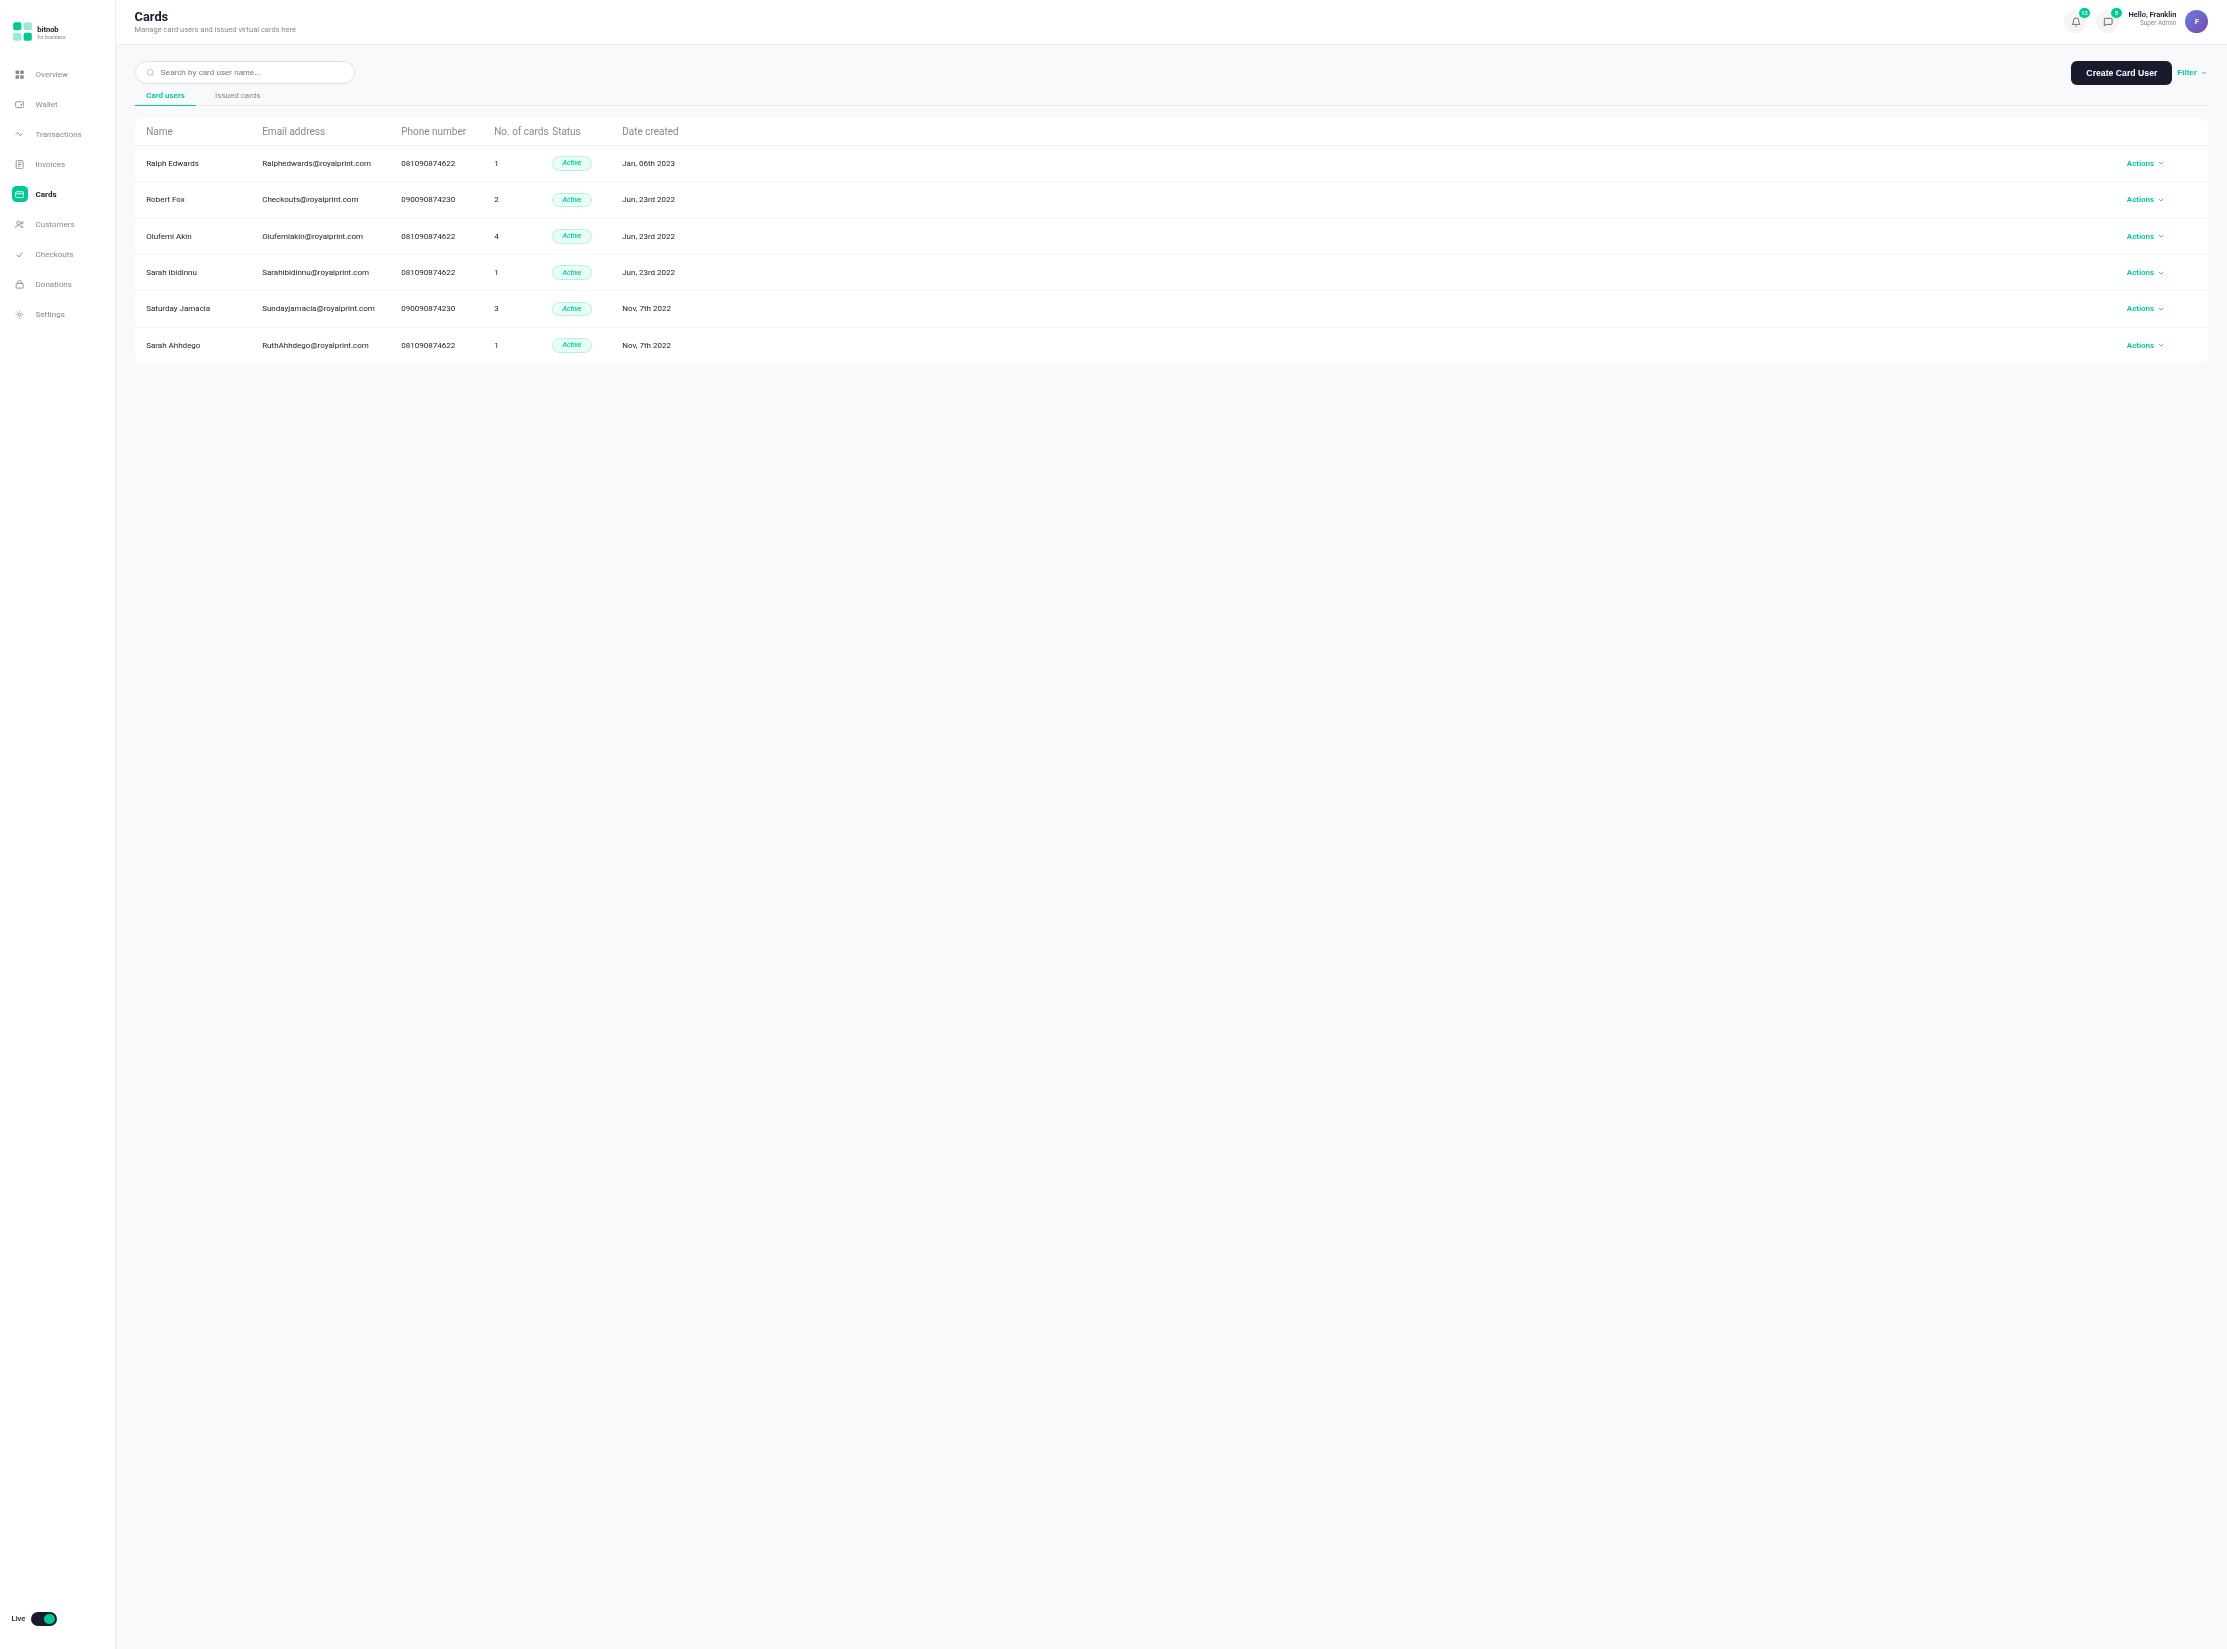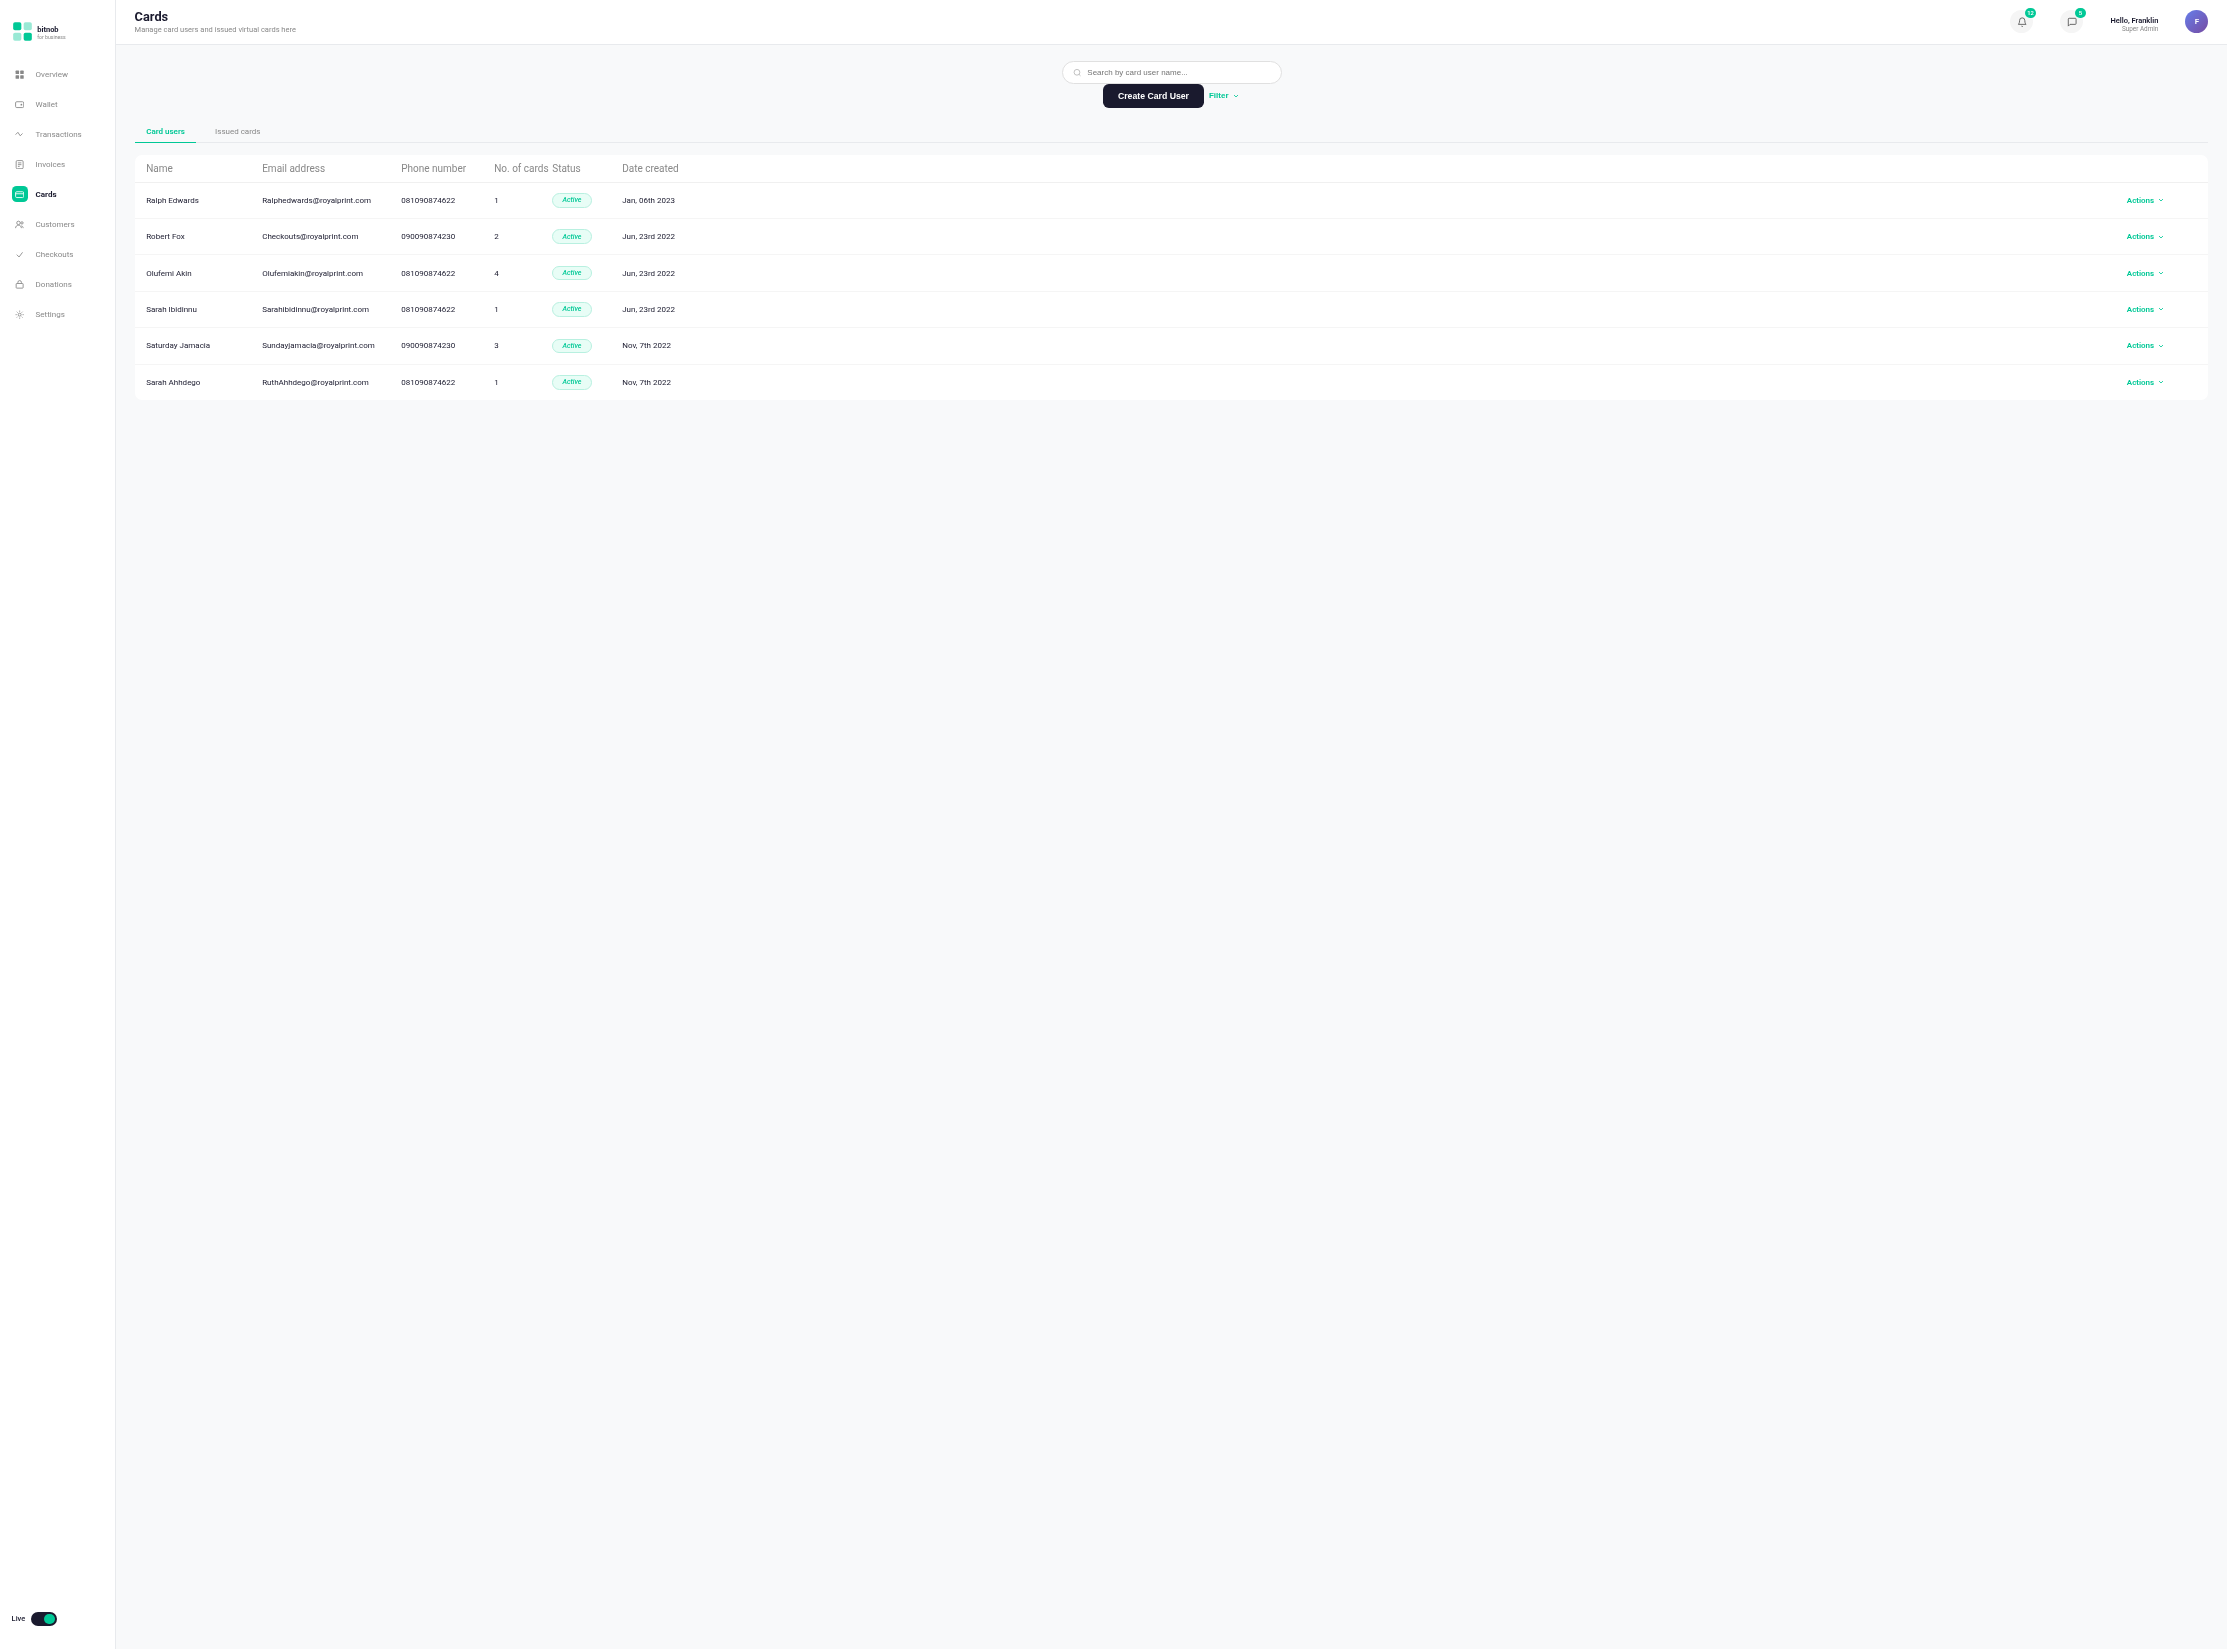--- a/index.html
+++ b/index.html
@@ -67,21 +67,21 @@
     
     .header {
       background: #fff;
       border-bottom: 0.6px solid #e8eaed;
       padding: 9.3px 18.6px;
       display: flex; align-items: center; justify-content: space-between;
     }
     .header-left .page-title { font-size: 12.8px; font-weight: 700; color: #1a1a2e; }
     .header-left .page-sub { font-size: 7.5px; color: #888; margin-top: 1.2px; }
     .header-right {
-      display: flex; align-items: flex-end; gap: 27px;
+      display: flex; align-items: flex-start; gap: 9px;
     }
     .icon-btn {
       width: 23px; height: 23px; border-radius: 50%; background: #f5f5f5;
       display: flex; align-items: center; justify-content: center;
       cursor: pointer; position: relative;
     }
     .badge {
       position: absolute; top: -2.3px; right: -2.3px;
       background: #00c896; color: #fff; font-size: 5.8px;
       width: 10.4px; height: 10.4px; border-radius: 50%;
@@ -99,22 +99,21 @@
 
     
     .content {
       padding: 16px 18.6px;
       flex: 1;
     }
 
     
     .toolbar {
       display: flex; align-items: center; justify-content: space-between;
-      margin-bottom: 14px;
-      flex-direction: column;
+      margin-bottom: 0;
     }
     .search-box {
       display: flex; align-items: center; gap: 5.8px;
       background: #fff; border: 0.9px solid #e0e0e0; border-radius: 14px;
       padding: 5.8px 10.4px; width: 220px;
     }
     .search-box input {
       border: none; outline: none; font-size: 8px; color: #888; background: transparent; width: 100%;
     }
     .toolbar-right { display: flex; align-items: center; gap: 5px; }

